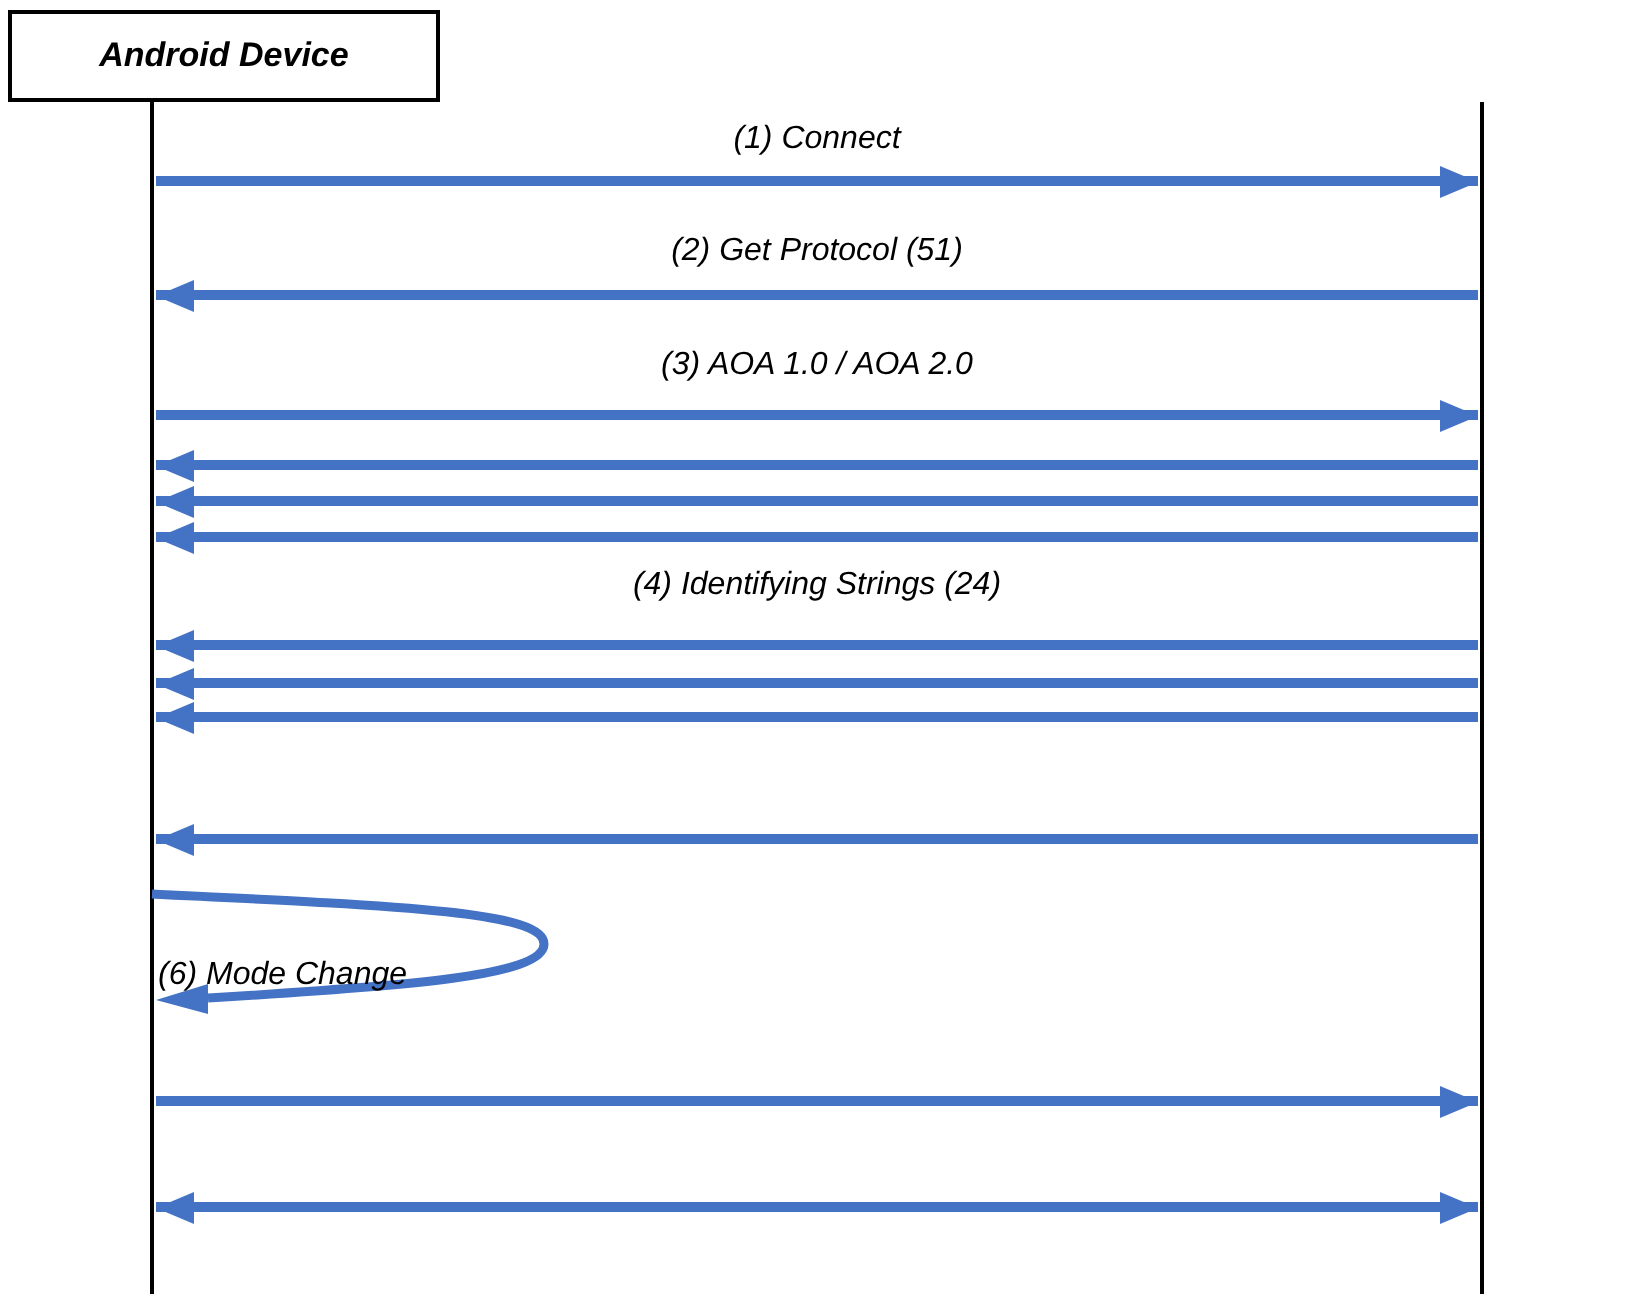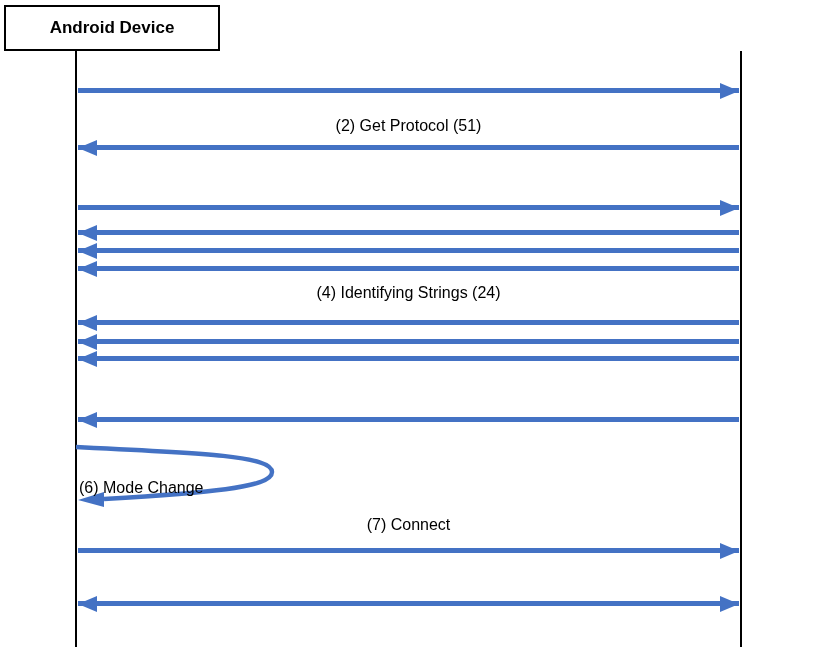--- a/index.html
+++ b/index.html
@@ -7,20 +7,21 @@
     padding: 0;
     background: #ffffff;
     font-family: "Liberation Sans", "DejaVu Sans", sans-serif;
   }
   .diagram {
     position: relative;
     width: 760px;
     height: 654px;
     background: #ffffff;
     overflow: hidden;
+    font-style: italic;
   }
   .actor-box {
     position: absolute;
     top: 5px;
     height: 42px;
     border: 2px solid #000000;
     background: #ffffff;
     display: flex;
     align-items: center;
     justify-content: center;
@@ -119,41 +120,42 @@
 
 <div class="diagram">
 
   <div class="actor-box android">
     <span>Android Device</span>
   </div>
 
   <div class="lifeline android"></div>
   <div class="lifeline usb"></div>
 
+  <div class="msg-label" style="top:61px">(1) Connect</div>
   <div class="arrow right" style="top:88px"></div>
 
   <div class="msg-label" style="top:117px">(2) Get Protocol (51)</div>
   <div class="arrow left" style="top:145px"></div>
 
+  <div class="msg-label" style="top:174px">(3) AOA 1.0 / AOA 2.0</div>
   <div class="arrow right" style="top:205px"></div>
   <div class="arrow left" style="top:230px"></div>
   <div class="arrow left" style="top:248px"></div>
   <div class="arrow left" style="top:266px"></div>
 
   <div class="msg-label" style="top:284px">(4) Identifying Strings (24)</div>
   <div class="arrow left" style="top:320px"></div>
   <div class="arrow left" style="top:339px"></div>
   <div class="arrow left" style="top:356px"></div>
 
   <div class="arrow left" style="top:417px"></div>
 
   <svg class="self-loop" viewBox="0 0 212 66">
     <path d="M 2 4 C 130 10, 198 13, 198 29 C 198 45, 130 50, 30 56" fill="none" stroke="#4472C4" stroke-width="4.5"></path>
     <polygon points="4,57 30,49 30,64" fill="#4472C4"></polygon>
   </svg>
   <div class="msg-label self" style="top:457px">(6) Mode Change</div>
 
-  <div class="msg-label" style="top:516px">(7) Connect</div>
   <div class="arrow right" style="top:548px"></div>
 
   <div class="arrow both" style="top:601px"></div>
 
 </div>
 
 </body></html>

